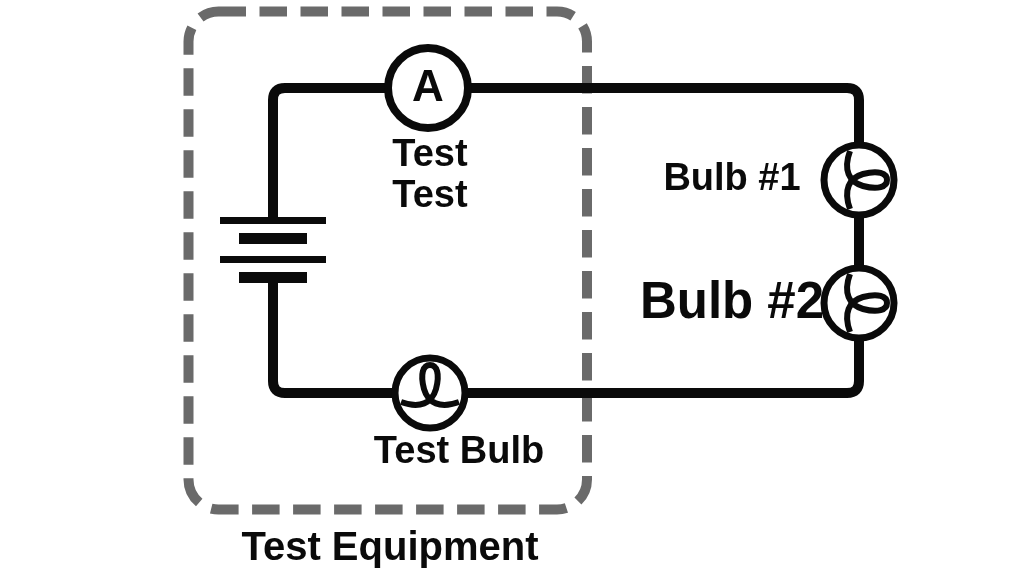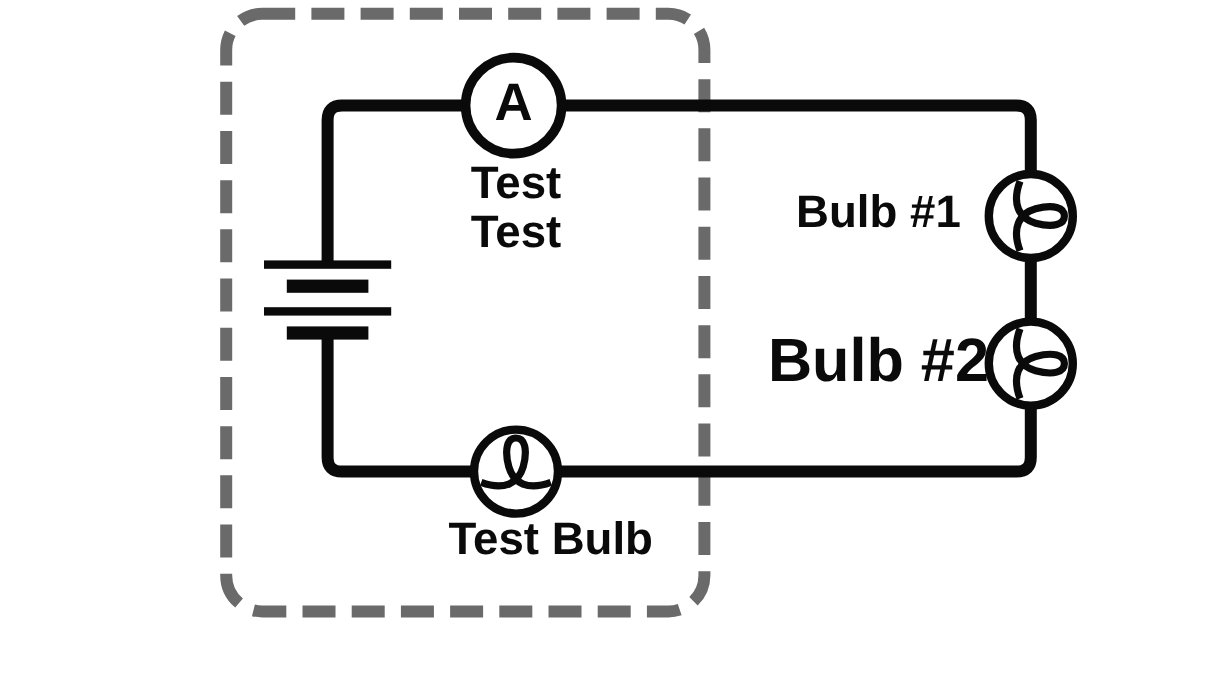--- a/index.html
+++ b/index.html
@@ -97,14 +97,15 @@
     <div>Test</div>
     <div>Test</div>
   </div>
 
   <div class="lbl" id="lbl-test-bulb">Test Bulb</div>
 
   <div class="lbl" id="lbl-bulb1">Bulb #1</div>
 
   <div class="lbl" id="lbl-bulb2">Bulb #2</div>
 
+  <div class="lbl" id="lbl-equipment">Test Equipment</div>
 
 </div>
 
 </body></html>

